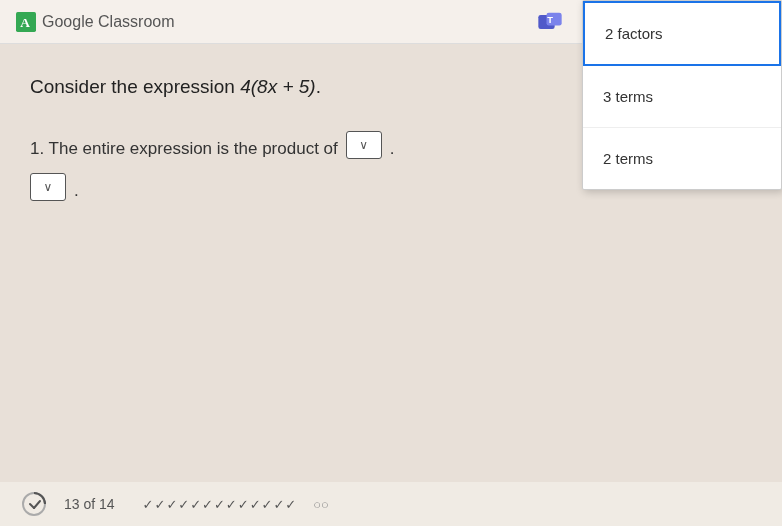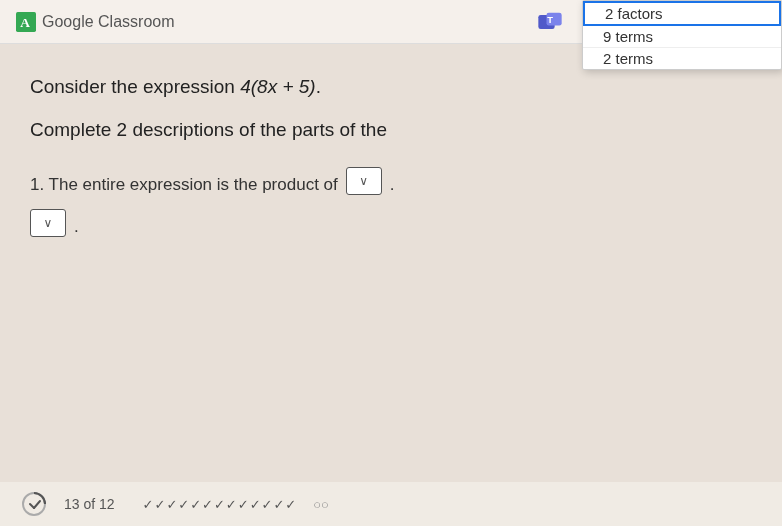--- a/index.html
+++ b/index.html
@@ -59,21 +59,21 @@
       right: 0;
       width: 200px;
       background: white;
       border: 1px solid #ccc;
       border-radius: 2px;
       box-shadow: 2px 2px 8px rgba(0,0,0,0.2);
       z-index: 100;
     }
 
     .dropdown-item {
-      padding: 2px 20px;
+      padding: 22px 20px;
       font-family: 'Arial', sans-serif;
       font-size: 15px;
       color: #333;
       cursor: pointer;
       border-bottom: 1px solid #eee;
     }
 
     .dropdown-item:last-child {
       border-bottom: none;
     }
@@ -86,21 +86,21 @@
     
     .main-content {
       padding: 30px 40px 20px 30px;
       max-width: 580px;
     }
 
     .question-text {
       font-family: 'Arial', sans-serif;
       font-size: 19px;
       color: #222;
-      margin-bottom: 16px;
+      margin-bottom: 30px;
       line-height: 1.4;
     }
 
     .instruction-text {
       font-family: 'Arial', sans-serif;
       font-size: 19px;
       color: #222;
       margin-bottom: 24px;
       line-height: 1.4;
     }
@@ -198,31 +198,28 @@
   <div class="teams-icon-area">
     <svg class="teams-svg" viewBox="0 0 24 24">
       <rect x="2" y="6" width="14" height="12" rx="2" fill="#5059C9"></rect>
       <rect x="9" y="4" width="13" height="11" rx="2" fill="#7B83EB"></rect>
       <text x="12" y="13" font-size="8" fill="white" font-family="Arial" font-weight="bold" text-anchor="middle">T</text>
     </svg>
   </div>
 
   <div class="dropdown-overlay">
     <div class="dropdown-item selected">2 factors</div>
-    <div class="dropdown-item">9 terms</div>
+    <div class="dropdown-item">3 terms</div>
     <div class="dropdown-item">2 terms</div>
   </div>
 </div>
 
 <div class="main-content">
   <p class="question-text">
     Consider the expression <em>4(8x + 5)</em>.
-  </p>
-  <p class="instruction-text">
-    Complete 2 descriptions of the parts of the
   </p>
 
   <div class="sub-question">
     <span>1. The entire expression is the product of</span>
     <div class="inline-dropdown">
       <span class="chevron-down">∨</span>
     </div>
     <span>.</span>
   </div>
 
@@ -237,16 +234,16 @@
 <div class="bottom-bar">
 
   <div class="progress-icon">
     <svg width="26" height="26" viewBox="0 0 26 26">
       <circle cx="13" cy="13" r="11" fill="none" stroke="#aaa" stroke-width="2"></circle>
       <path d="M13 2 A11 11 0 0 1 24 13" fill="none" stroke="#555" stroke-width="2"></path>
       <line x1="9" y1="13" x2="13" y2="17" stroke="#555" stroke-width="2" stroke-linecap="round"></line>
       <line x1="13" y1="17" x2="19" y2="10" stroke="#555" stroke-width="2" stroke-linecap="round"></line>
     </svg>
   </div>
-  <span class="progress-text">13 of 12</span>
+  <span class="progress-text">13 of 14</span>
   <span class="check-marks">✓✓✓✓✓✓✓✓✓✓✓✓✓</span>
   <span class="circles">○○</span>
 </div>
 
 </body></html>

